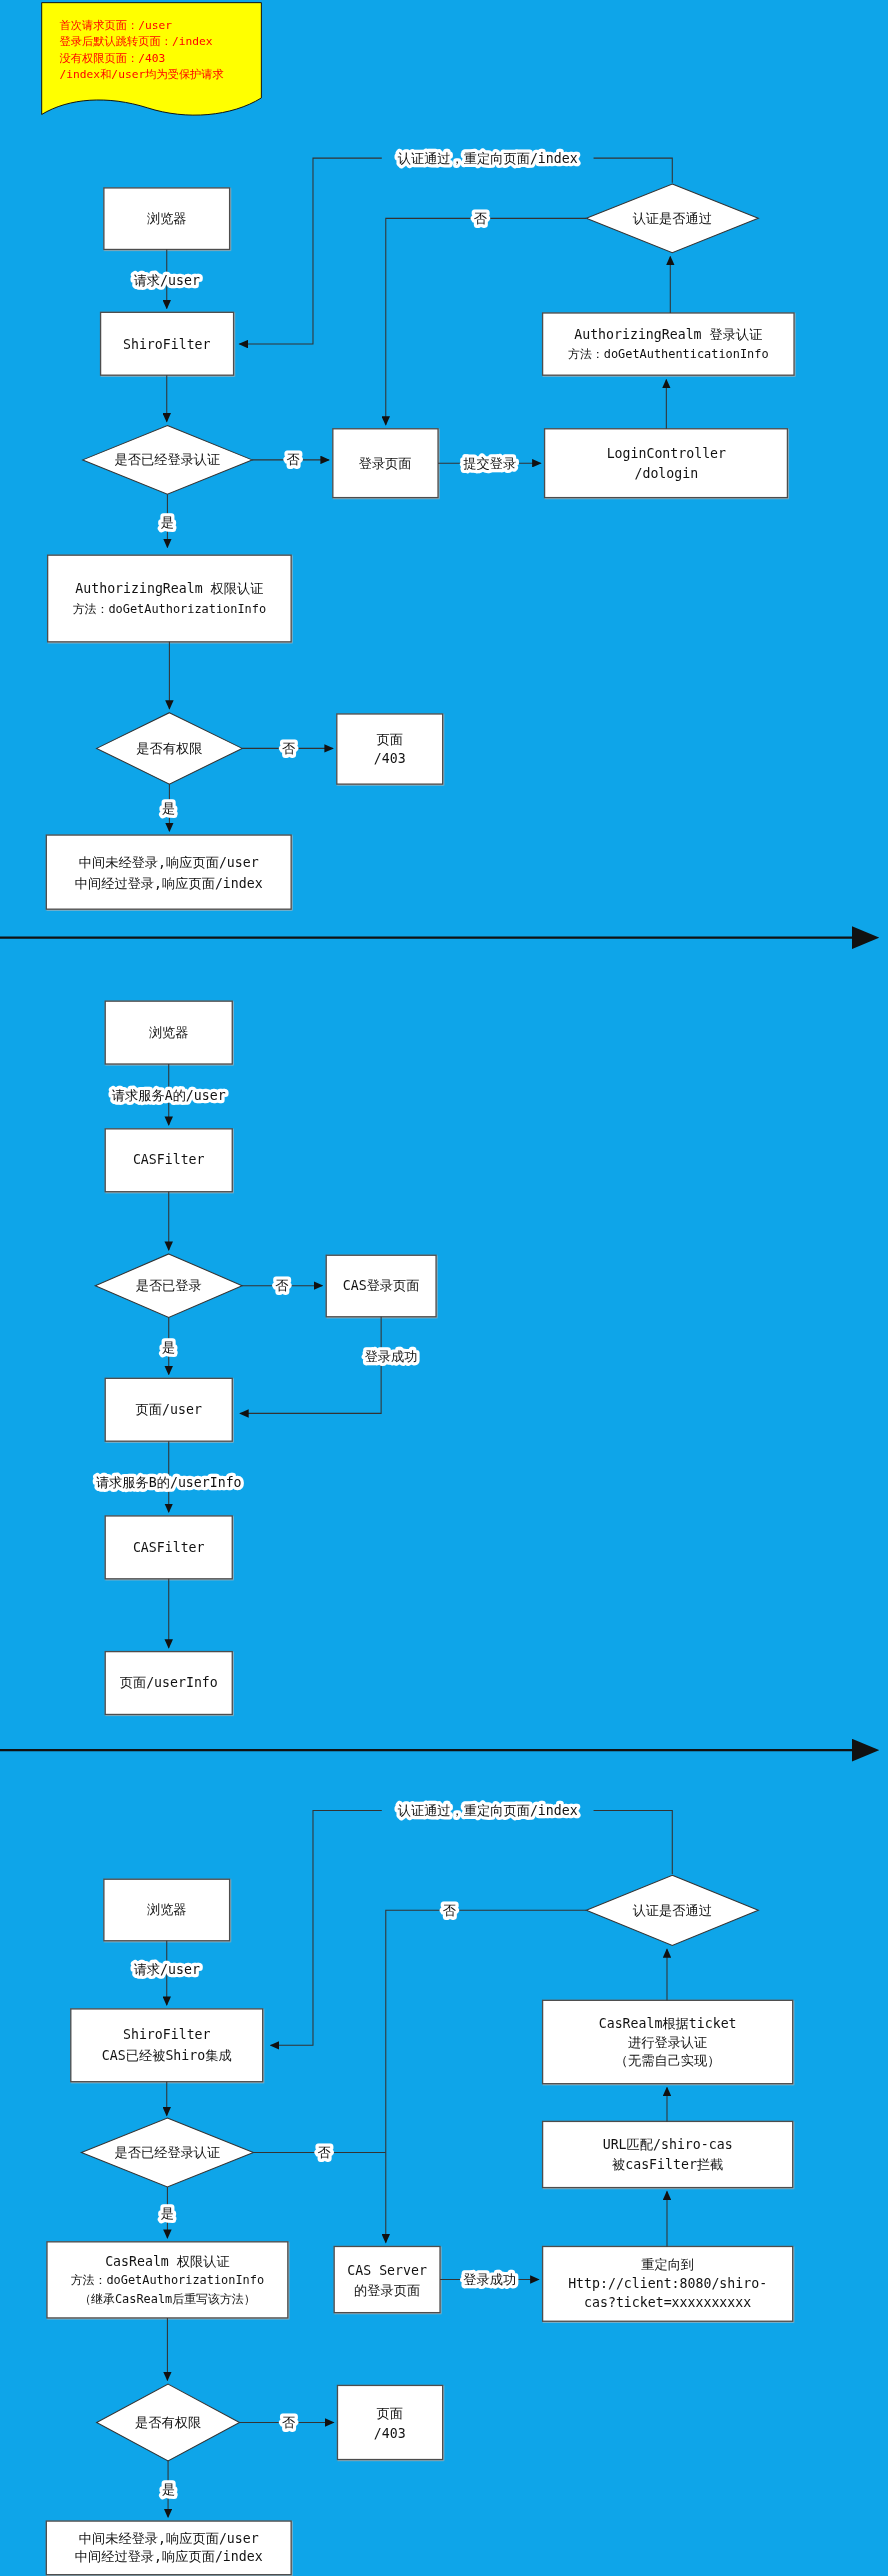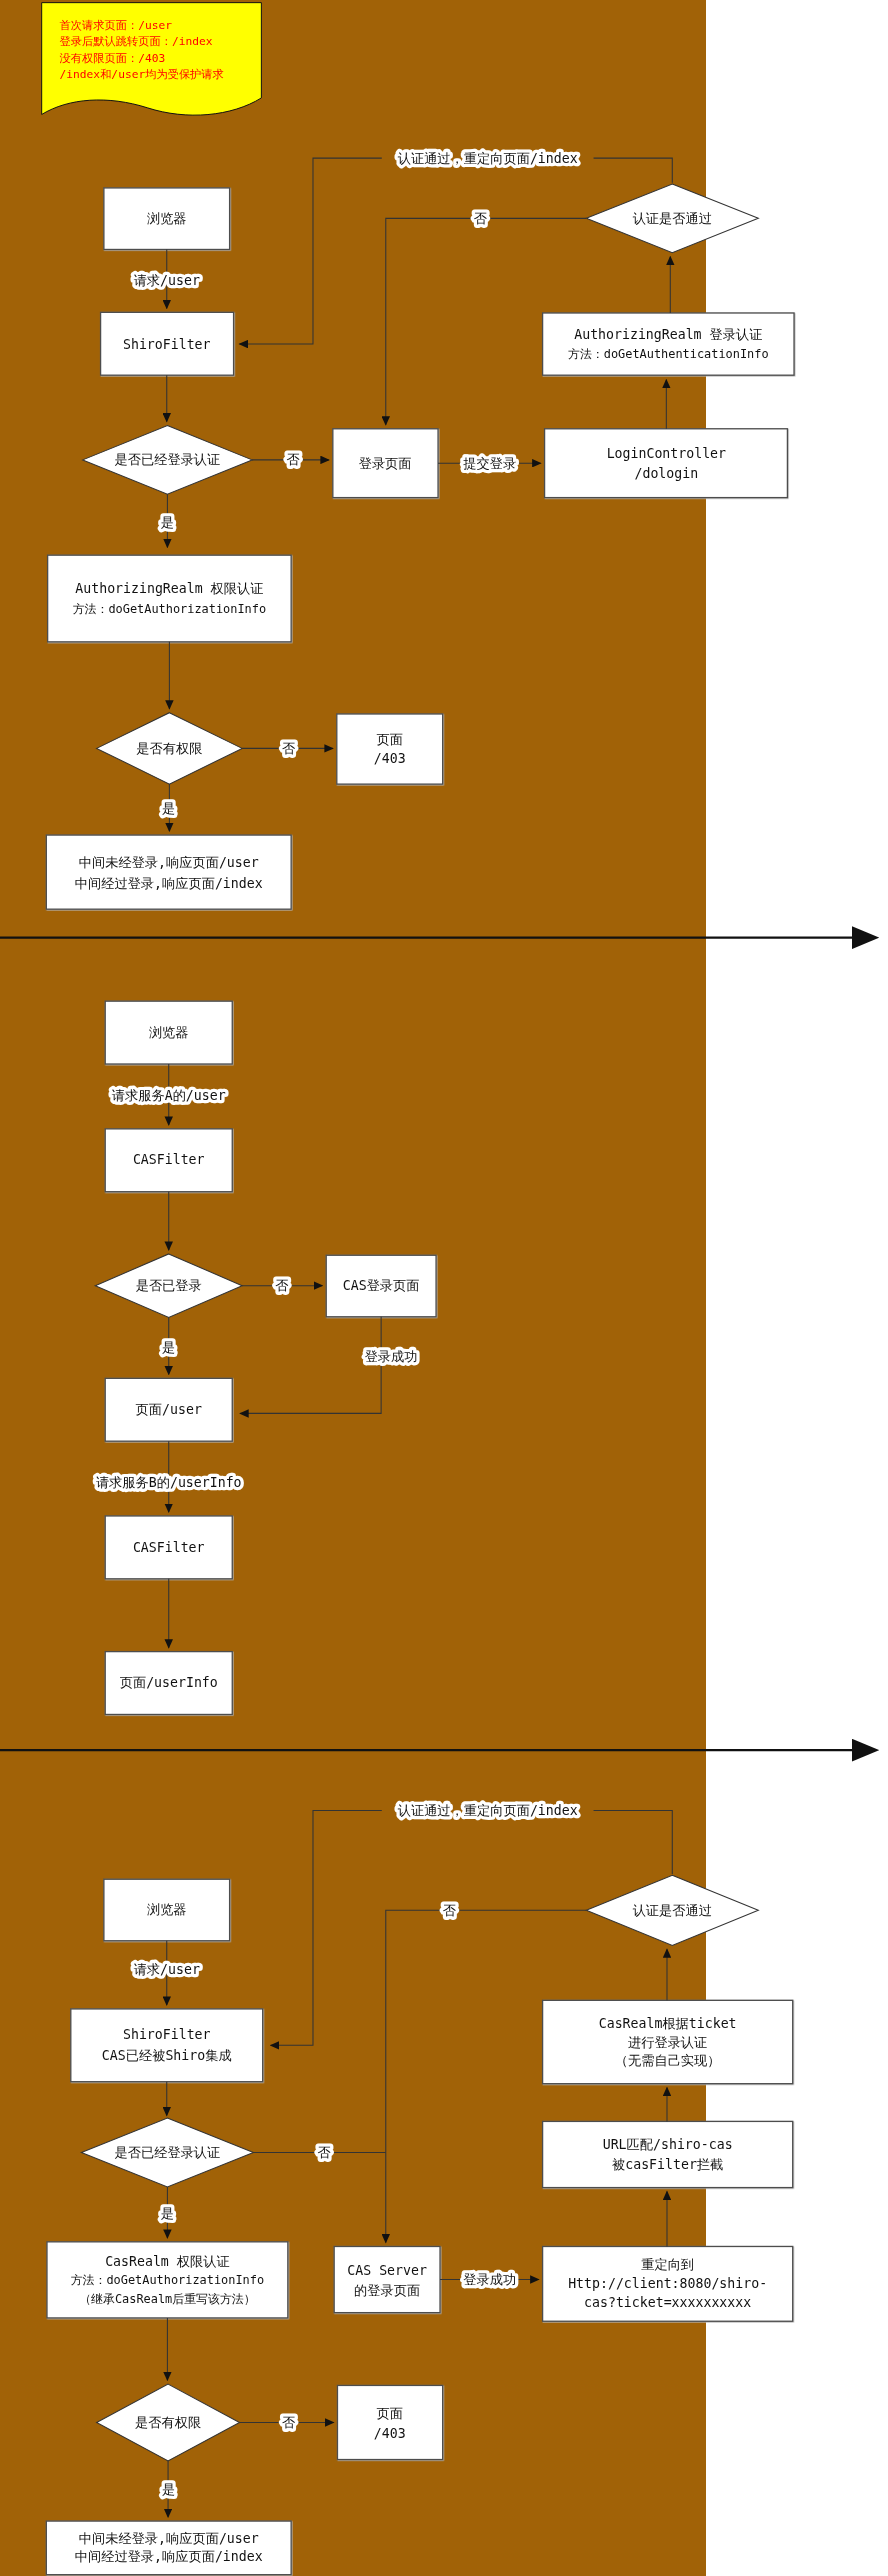--- a/index.html
+++ b/index.html
@@ -1,16 +1,16 @@
 <!DOCTYPE html>
 <html style="font-size:10.6px"><head>
 <meta charset="utf-8">
 <style>
   html,body{margin:0;padding:0;background:#ffffff;}
-  .canvas{width:706px;height:2576px;position:relative;background:#a16207;text-decoration:underline;}
+  .canvas{width:888px;height:2576px;position:relative;background:#0ea5e9;text-decoration:underline;}
   svg{display:block;}
   text{font-family:"DejaVu Sans Mono","Liberation Mono",monospace;font-size:20px;fill:#111;
        text-anchor:middle;dominant-baseline:central;}
   text.small{font-size:18px;}
   text.note-line{font-size:17px;fill:#ff0000;text-anchor:start;}
   text.halo{paint-order:stroke;stroke:#ffffff;stroke-width:10px;stroke-linejoin:round;}
   .box{fill:#ffffff;stroke:#4d4d4d;stroke-width:2;filter:drop-shadow(1.5px 1.5px 0 #b5b5b5);}
   .diamond{fill:#ffffff;stroke:#333333;stroke-width:1.6;}
   .flow{fill:none;stroke:#333333;stroke-width:1.6;}
   .sep{fill:none;stroke:#111111;stroke-width:3.5;}

